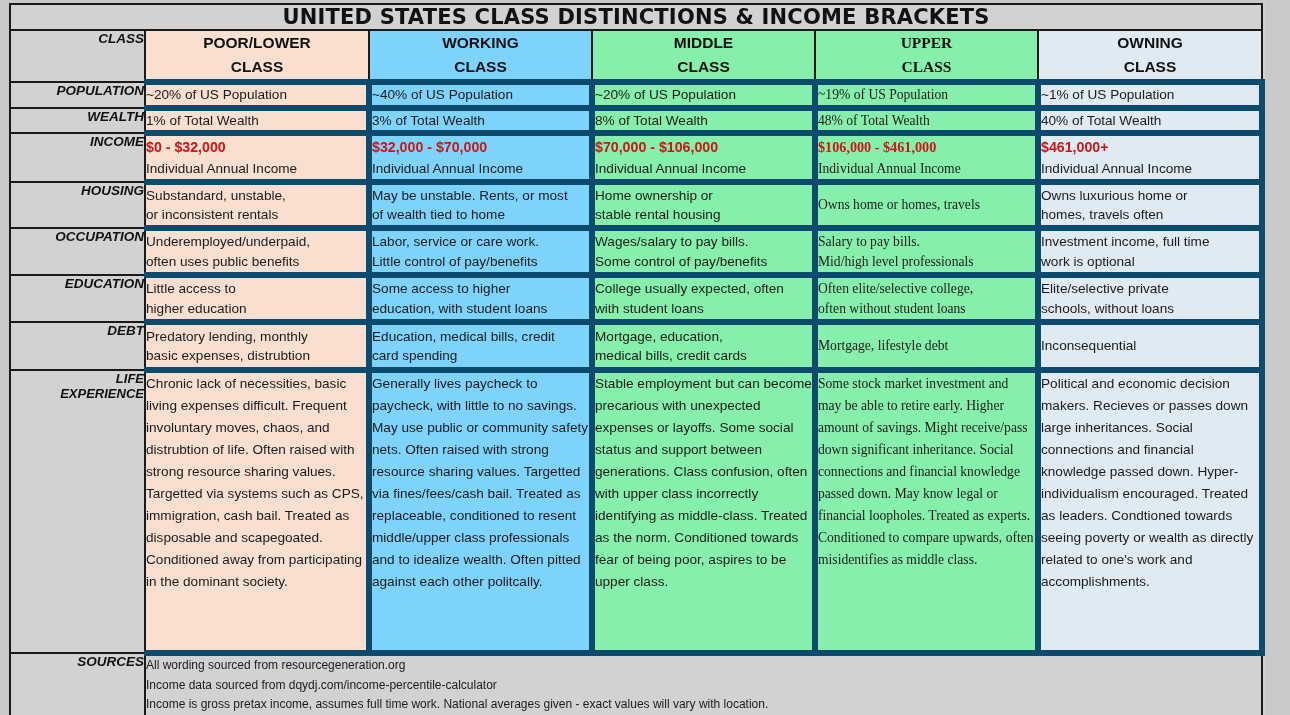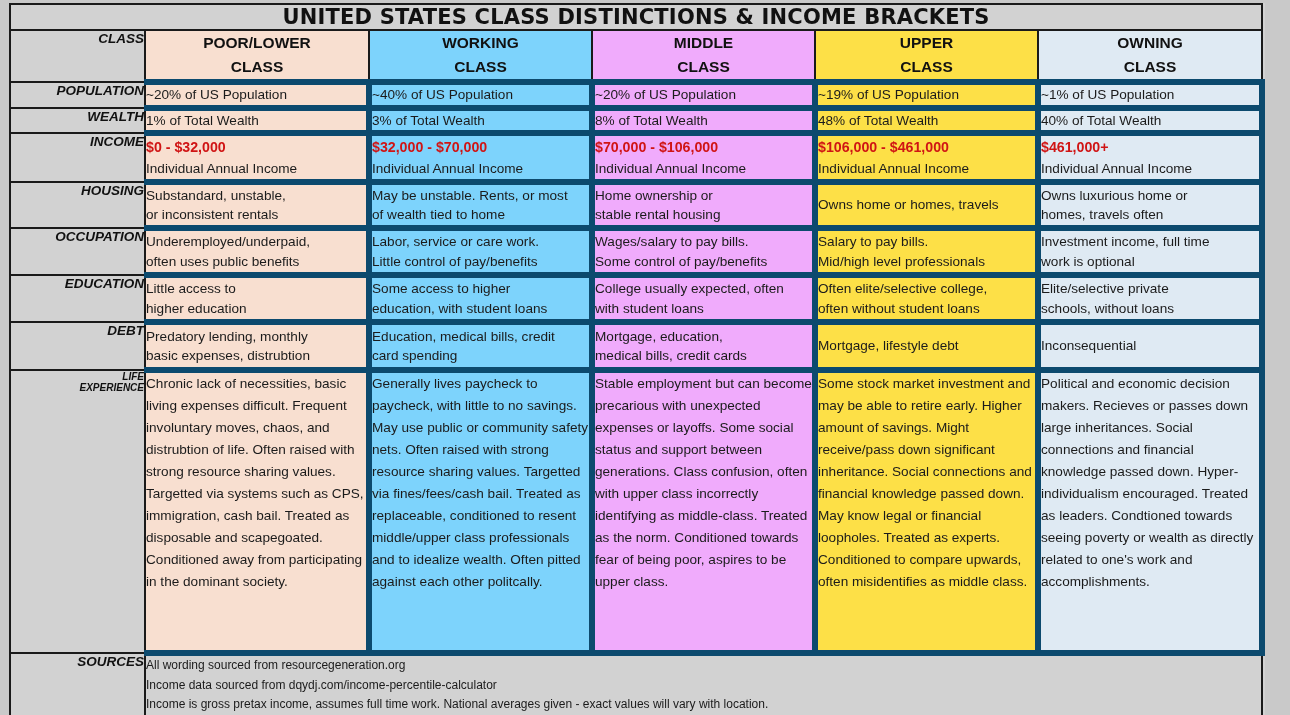--- a/index.html
+++ b/index.html
@@ -60,21 +60,21 @@
     font-weight: bold;
     font-size: 13.5px;
     color: #111;
     padding-right: 5px;
     border-top: 2px solid #1a1a1a !important;
     border-bottom: 2px solid #1a1a1a !important;
     border-left: 2px solid #1a1a1a !important;
     border-right: 2px solid #1a1a1a !important;
     font-family: "Liberation Sans", sans-serif;
   }
-  .rowlabel.tight { font-size: 10px; }
+  .rowlabel.tight { font-size: 13px; }
   .rowlabel .l2 { display: block; }
   
   .cell {
     font-size: 13.6px;
     color: #1b1b1b;
     line-height: 1.44;
     padding: 2px 3px 2px 4px;
     vertical-align: middle;
   }
   .cell.two { vertical-align: middle; }
@@ -90,22 +90,22 @@
   .ln { display: block; }
   .life {
     vertical-align: top;
     padding: 8px 4px 6px 5px;
     font-size: 13.6px;
     line-height: 1.62;
   }
   
   .c-poor   { background: #f8dfd0; }
   .c-work   { background: #7dd3fc; }
-  .c-mid    { background: #f0abfc; }
-  .c-upper  { background: #fde047; }
+  .c-mid    { background: #86efac; }
+  .c-upper  { background: #86efac; font-family: Liberation Serif, serif; }
   .c-own    { background: #dfeaf3; }
   
   .sepL { border-left: 2px solid #1a1a1a !important; }
   
   .src-label {
     background: #d2d2d2;
     text-align: right;
     vertical-align: middle;
     font-style: italic;
     font-weight: bold;

